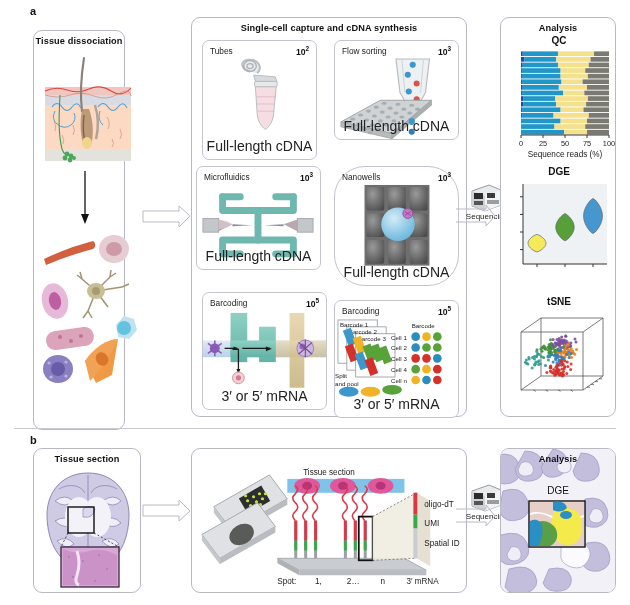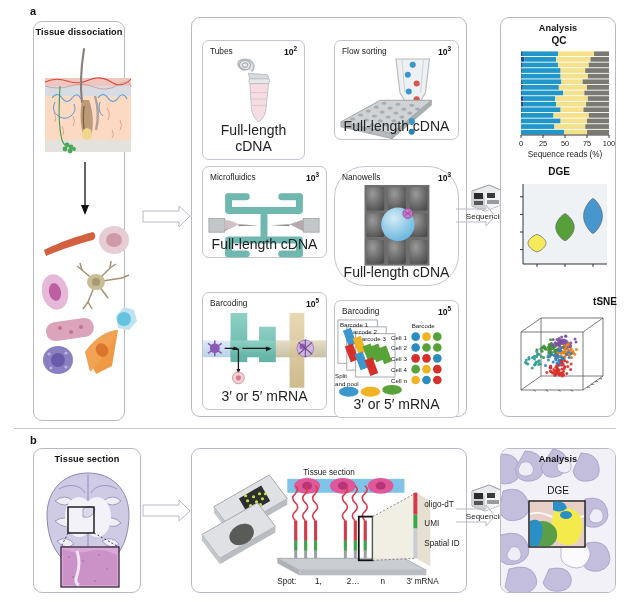--- a/index.html
+++ b/index.html
@@ -45,21 +45,21 @@
   .axttl { font-size:8.2px; fill:#222; font-family:"Liberation Sans", sans-serif; }
   .lbl-xs { font-size:6.3px; fill:#1a1a1a; font-family:"Liberation Sans", sans-serif; }
   .lbl-md { font-size:8.2px; fill:#1a1a1a; font-family:"Liberation Sans", sans-serif; }
   .divider { position:absolute; left:14px; right:14px; height:1px; background:#c9c9d2; }
 </style>
 </head>
 <body>
 
 <div class="panel-letter" style="left:30px; top:5px;">a</div>
 
-<div class="card" style="left:33px; top:21px; width:92px; height:400px;">
+<div class="card" style="left:33px; top:30px; width:92px; height:400px;">
   <div class="card-title">Tissue dissociation</div>
 
   <svg style="position:absolute; left:6px; top:24px;" width="96" height="110" viewBox="0 0 96 110">
     <rect x="5" y="32" width="86" height="8" fill="#efc7c0"></rect>
     <rect x="5" y="40" width="86" height="10" fill="#d9dbe2"></rect>
     <rect x="5" y="50" width="86" height="44" fill="#fbd9c3"></rect>
     <rect x="5" y="94" width="86" height="12" fill="#e4e2dc"></rect>
     <path d="M5 36 Q16 31 27 35 T49 34 T71 36 T91 33" stroke="#e0463c" stroke-width="1.1" fill="none"></path>
     <path d="M5 40 Q18 44 30 40 T54 41 T78 39 T91 41" stroke="#c98b84" stroke-width="0.7" fill="none"></path>
     <path d="M44 3 C41 22 40 40 42 56" stroke="#8a8079" stroke-width="2.1" fill="none" stroke-linecap="round"></path>
@@ -130,22 +130,23 @@
     <circle cx="13" cy="148" r="1.6" fill="#bdb4e0"></circle>
       <circle cx="28" cy="147" r="1.6" fill="#bdb4e0"></circle>
   </svg>
 </div>
 
 <svg style="position:absolute; left:143px; top:202px;" width="48" height="30" viewBox="0 0 48 30">
   <path d="M0 9 L36 9 L36 4 L47 14 L36 25 L36 20 L0 20 Z" fill="#ffffff" stroke="#b9b9c4" stroke-width="1"></path>
 </svg>
 
 <div class="card" style="left:191px; top:17px; width:276px; height:400px;">
-
-  <div class="subcard" style="left:10px; top:22px; width:103px; height:120px;">
+  <div class="card-title">Single-cell capture and cDNA synthesis</div>
+
+  <div class="subcard" style="left:10px; top:22px; width:115px; height:120px;">
     <div class="sc-name">Tubes</div>
     <div class="sc-exp">10<sup>2</sup></div>
     <svg class="art" viewBox="0 0 125 86">
       <g transform="translate(40,2)">
         <path d="M12 14 C2 12 0 2 10 1 C22 0 26 10 20 16" stroke="#b9bdc2" stroke-width="2.2" fill="#e8eaec"></path>
         <ellipse cx="12" cy="8" rx="7" ry="6" fill="none" stroke="#aeb2b7" stroke-width="1.6"></ellipse>
         <ellipse cx="12" cy="8" rx="3.4" ry="2.8" fill="none" stroke="#aeb2b7" stroke-width="1.4"></ellipse>
         <path d="M16 18 L40 20 L42 26 L18 25 Z" fill="#d8dbde" stroke="#b3b7bb" stroke-width="1"></path>
         <rect x="17" y="25" width="25" height="6" rx="1.5" fill="#e6e8ea" stroke="#b3b7bb" stroke-width="1"></rect>
         <path d="M18 31 L41 31 L38 62 C37 72 30 78 29 78 C28 78 21 72 20 62 Z" fill="#f6dde3" stroke="#b9bdc2" stroke-width="1.1"></path>
@@ -207,21 +208,21 @@
           <ellipse cx="62" cy="17" rx="2.6" ry="1.6"></ellipse>
             <ellipse cx="70" cy="13" rx="2.6" ry="1.6"></ellipse>
           <ellipse cx="78" cy="9" rx="2.6" ry="1.6"></ellipse>
         </g>
         <circle cx="72" cy="21" r="3" fill="#3b97cc"></circle>
       </g>
     </svg>
     <div class="sc-foot">Full-length cDNA</div>
   </div>
 
-  <div class="subcard" style="left:10px; top:148px; width:125px; height:92px;">
+  <div class="subcard" style="left:4px; top:148px; width:125px; height:104px;">
     <div class="sc-name">Microfluidics</div>
     <div class="sc-exp">10<sup>3</sup></div>
     <svg class="art" viewBox="0 0 125 86">
       <g stroke="#6fb8b0" stroke-width="7" fill="none" stroke-linecap="round" stroke-linejoin="round">
         <path d="M26 72 L26 58 L62 58 L62 46"></path>
         <path d="M98 72 L98 58 L62 58"></path>
         <path d="M26 14 L26 28 L62 28 L62 40"></path>
         <path d="M98 14 L98 28 L62 28"></path>
         <path d="M26 14 L44 14"></path>
           <path d="M98 14 L80 14"></path>
@@ -498,21 +499,21 @@
         <path d="M 36 54.400000000000006 L 37.832936541162425 55.07692307692308 L 39.06574729833643 55.75384615384616 L 40.117338252228606 56.430769230769236 L 41.04317171295617 57.10769230769231 L 41.86281767514129 57.78461538461539 L 42.5842060024103 58.46153846153847 L 43.21035321920731 59.13846153846154 L 43.7419702935802 59.81538461538462 L 44.17868078506708 60.4923076923077 L 44.51966221131178 61.16923076923078 L 44.76401100489942 61.846153846153854 L 44.91095884288568 62.52307692307693 L 44.96 63.2 L 44.91095884288568 63.876923076923084 L 44.76401100489942 64.55384615384617 L 44.51966221131178 65.23076923076924 L 44.17868078506708 65.90769230769232 L 43.7419702935802 66.58461538461539 L 43.21035321920731 67.26153846153846 L 42.5842060024103 67.93846153846155 L 41.86281767514129 68.61538461538463 L 41.04317171295617 69.2923076923077 L 40.117338252228606 69.96923076923078 L 39.06574729833643 70.64615384615385 L 37.832936541162425 71.32307692307693 L 36.00000000001043 72 L 35.99999999998957 72 L 34.167063458837575 71.32307692307693 L 32.93425270166357 70.64615384615385 L 31.882661747771394 69.96923076923078 L 30.956828287043827 69.2923076923077 L 30.13718232485871 68.61538461538463 L 29.415793997589706 67.93846153846155 L 28.789646780792687 67.26153846153846 L 28.258029706419798 66.58461538461539 L 27.82131921493292 65.90769230769232 L 27.480337788688217 65.23076923076924 L 27.235988995100577 64.55384615384617 L 27.089041157114323 63.876923076923084 L 27.04 63.2 L 27.089041157114323 62.52307692307693 L 27.235988995100577 61.846153846153854 L 27.480337788688217 61.16923076923078 L 27.82131921493292 60.4923076923077 L 28.258029706419798 59.81538461538462 L 28.78964678079269 59.13846153846154 L 29.415793997589706 58.46153846153847 L 30.13718232485871 57.78461538461539 L 30.95682828704383 57.10769230769231 L 31.882661747771394 56.430769230769236 L 32.93425270166357 55.75384615384616 L 34.167063458837575 55.07692307692308 L 36 54.400000000000006 Z" fill="#f5ea54" stroke="#5b5b5b" stroke-width="0.7" opacity="0.95"></path>
         <line x1="36" y1="84" x2="36" y2="87" stroke="#333" stroke-width="1"></line>
         <path d="M 64 33.599999999999994 L 65.87875995469149 34.646153846153844 L 67.14239098079484 35.692307692307686 L 68.22027170853433 36.738461538461536 L 69.16925100578007 37.78461538461538 L 70.00938811701982 38.83076923076923 L 70.74881115247055 39.87692307692307 L 71.39061204968749 40.92307692307692 L 71.93551955091971 41.96923076923076 L 72.38314780469376 43.01538461538461 L 72.73265376659458 44.06153846153846 L 72.9831112800219 45.107692307692304 L 73.13373281395782 46.153846153846146 L 73.184 47.199999999999996 L 73.13373281395782 48.246153846153845 L 72.98311128002192 49.29230769230769 L 72.73265376659458 50.33846153846153 L 72.38314780469376 51.38461538461538 L 71.93551955091971 52.43076923076923 L 71.39061204968749 53.47692307692307 L 70.74881115247055 54.52307692307692 L 70.00938811701982 55.56923076923077 L 69.16925100578007 56.61538461538461 L 68.22027170853433 57.661538461538456 L 67.14239098079484 58.707692307692305 L 65.87875995469149 59.753846153846155 L 64.00000000001069 60.8 L 63.999999999989306 60.8 L 62.12124004530851 59.753846153846155 L 60.85760901920516 58.707692307692305 L 59.77972829146567 57.661538461538456 L 58.830748994219924 56.61538461538461 L 57.990611882980176 55.56923076923077 L 57.25118884752945 54.52307692307692 L 56.6093879503125 53.47692307692307 L 56.06448044908029 52.43076923076923 L 55.61685219530624 51.38461538461538 L 55.26734623340542 50.33846153846153 L 55.01688871997809 49.29230769230769 L 54.86626718604218 48.246153846153845 L 54.816 47.199999999999996 L 54.86626718604218 46.153846153846146 L 55.01688871997809 45.107692307692304 L 55.26734623340542 44.06153846153846 L 55.61685219530624 43.01538461538461 L 56.06448044908029 41.96923076923076 L 56.60938795031251 40.92307692307692 L 57.25118884752945 39.87692307692307 L 57.990611882980176 38.83076923076923 L 58.830748994219924 37.78461538461538 L 59.77972829146568 36.738461538461536 L 60.85760901920516 35.692307692307686 L 62.12124004530851 34.646153846153844 L 64 33.599999999999994 Z" fill="#4f9b2f" stroke="#5b5b5b" stroke-width="0.7" opacity="0.95"></path>
         <line x1="64" y1="84" x2="64" y2="87" stroke="#333" stroke-width="1"></line>
         <path d="M 92 18.4 L 93.92458336822055 19.75384615384615 L 95.21903466325325 21.107692307692307 L 96.32320516484003 22.46153846153846 L 97.29533029860397 23.815384615384616 L 98.15595855889836 25.16923076923077 L 98.9134163025308 26.52307692307692 L 99.57087088016767 27.876923076923077 L 100.12906880825922 29.23076923076923 L 100.58761482432044 30.584615384615383 L 100.94564532187738 31.93846153846154 L 101.20221155514439 33.29230769230769 L 101.35650678502996 34.64615384615385 L 101.408 36 L 101.35650678502996 37.35384615384615 L 101.2022115551444 38.707692307692305 L 100.94564532187738 40.06153846153846 L 100.58761482432044 41.41538461538462 L 100.12906880825922 42.769230769230774 L 99.57087088016767 44.12307692307692 L 98.9134163025308 45.47692307692308 L 98.15595855889836 46.830769230769235 L 97.29533029860399 48.184615384615384 L 96.32320516484003 49.53846153846154 L 95.21903466325325 50.892307692307696 L 93.92458336822055 52.246153846153845 L 92.00000000001096 53.6 L 91.99999999998904 53.6 L 90.07541663177945 52.246153846153845 L 88.78096533674675 50.892307692307696 L 87.67679483515997 49.53846153846154 L 86.70466970139601 48.184615384615384 L 85.84404144110164 46.830769230769235 L 85.0865836974692 45.47692307692308 L 84.42912911983233 44.12307692307692 L 83.87093119174078 42.769230769230774 L 83.41238517567956 41.41538461538462 L 83.05435467812262 40.06153846153846 L 82.7977884448556 38.707692307692305 L 82.64349321497004 37.35384615384615 L 82.592 36 L 82.64349321497004 34.64615384615385 L 82.79778844485561 33.29230769230769 L 83.05435467812262 31.93846153846154 L 83.41238517567956 30.584615384615383 L 83.87093119174078 29.23076923076923 L 84.42912911983233 27.876923076923077 L 85.0865836974692 26.52307692307692 L 85.84404144110164 25.16923076923077 L 86.70466970139603 23.815384615384616 L 87.67679483515997 22.46153846153846 L 88.78096533674675 21.107692307692307 L 90.07541663177945 19.75384615384615 L 92 18.4 Z" fill="#3f93cd" stroke="#5b5b5b" stroke-width="0.7" opacity="0.95"></path>
         <line x1="92" y1="84" x2="92" y2="87" stroke="#333" stroke-width="1"></line>
       </svg>
   </div>
 
   <div style="position:absolute; left:0; top:278px; width:116px; height:120px;">
-    <div class="plot-title" style="top:0;text-align:right;">tSNE</div>
+    <div class="plot-title" style="top:0;">tSNE</div>
     <svg id="tsne-svg" style="position:absolute; left:0; top:14px;" width="116" height="104" viewBox="0 0 116 104">
         <line x1="40" y1="8" x2="102" y2="8" stroke="#444" stroke-width="0.7"></line>
         <line x1="102" y1="8" x2="102" y2="66" stroke="#444" stroke-width="0.7"></line>
         <line x1="102" y1="66" x2="40" y2="66" stroke="#444" stroke-width="0.7"></line>
         <line x1="40" y1="66" x2="40" y2="8" stroke="#444" stroke-width="0.7"></line>
         <line x1="20" y1="22" x2="40" y2="8" stroke="#444" stroke-width="0.7"></line>
         <line x1="82" y1="22" x2="102" y2="8" stroke="#444" stroke-width="0.7"></line>
         <line x1="82" y1="80" x2="102" y2="66" stroke="#444" stroke-width="0.7"></line>
         <line x1="20" y1="80" x2="40" y2="66" stroke="#444" stroke-width="0.7"></line>
         <line x1="20" y1="22" x2="82" y2="22" stroke="#444" stroke-width="0.7"></line>

